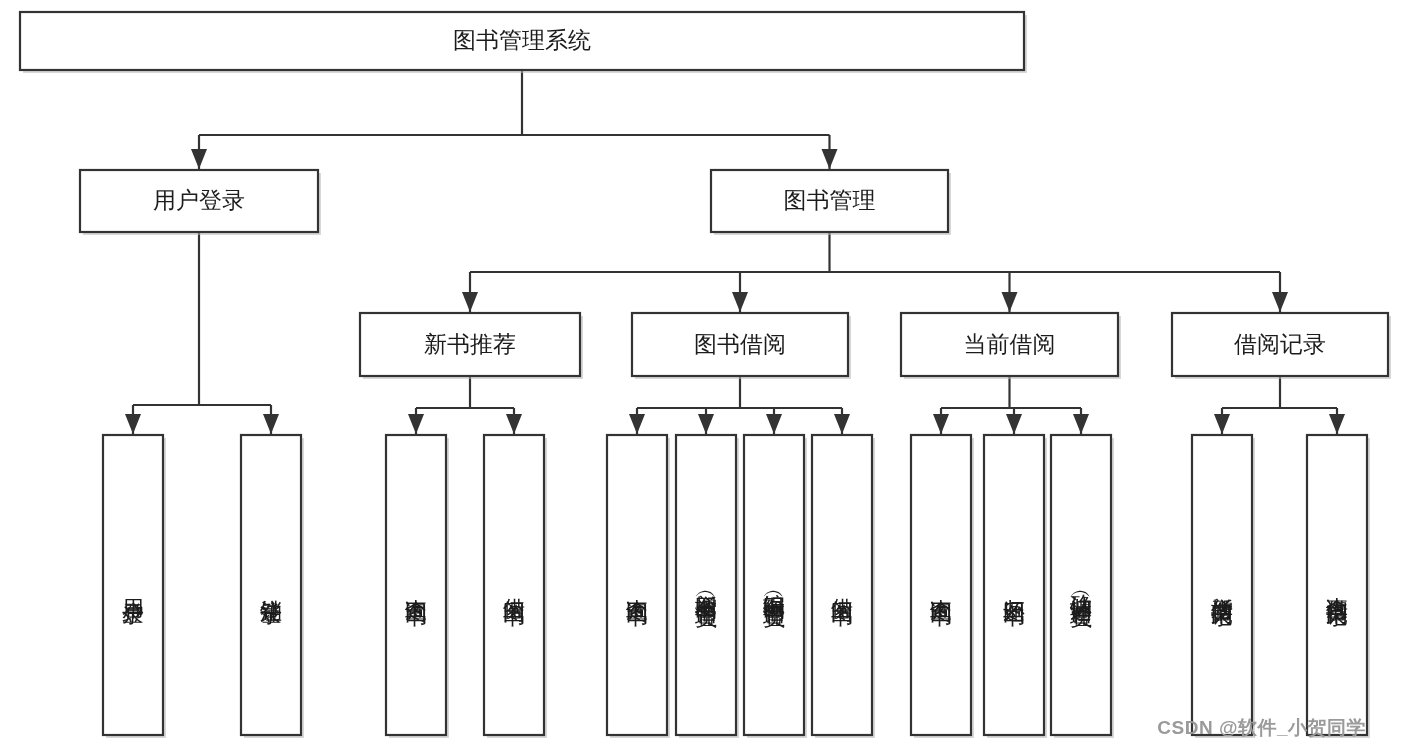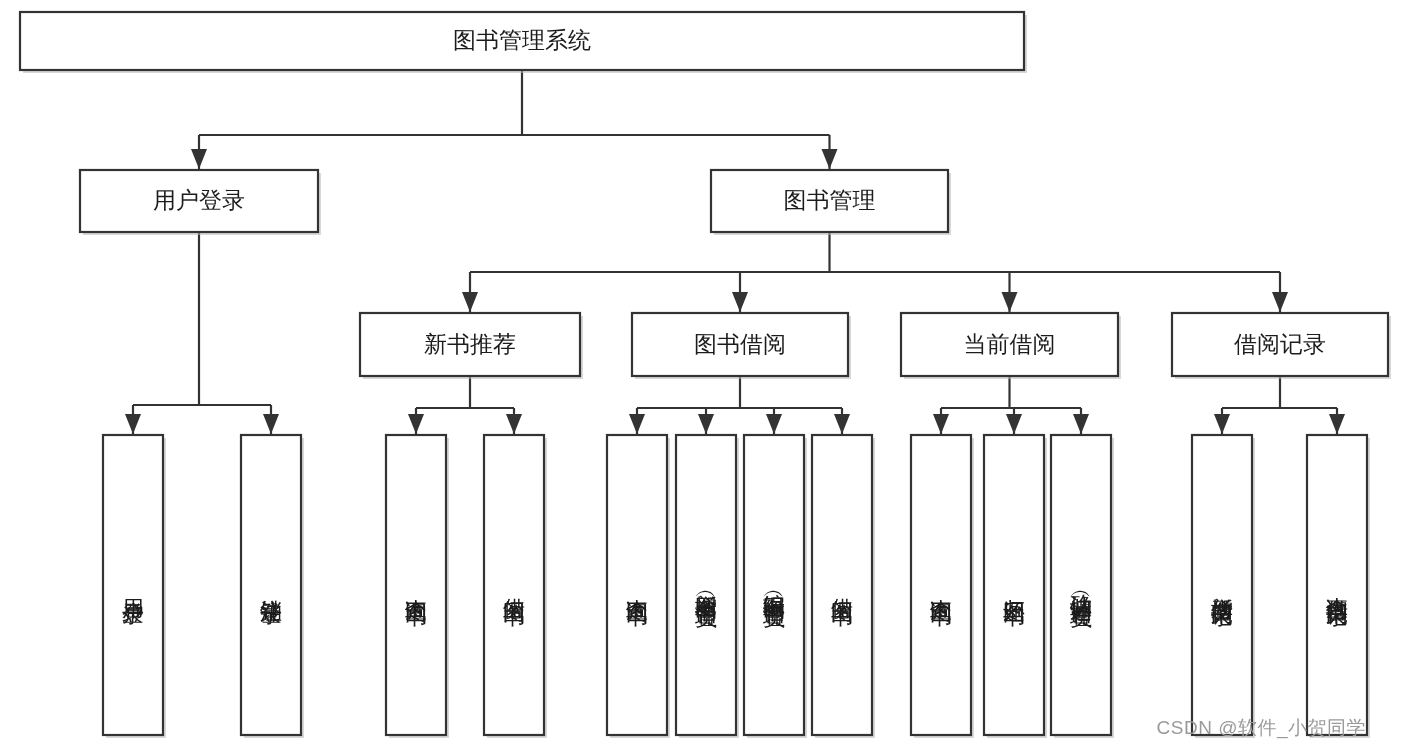--- a/index.html
+++ b/index.html
@@ -74,20 +74,21 @@
   }
   .watermark {
     position: absolute;
     right: 10px;
     bottom: 6px;
     font-family: "Liberation Sans", "DejaVu Sans", sans-serif;
     font-size: 19px;
     color: #9a9a9a;
     letter-spacing: 0.5px;
     white-space: nowrap;
+    font-weight: bold;
   }
 </style>
 </head>
 <body>
 
 <div id="diagram-root">
   <svg id="tree-svg" viewBox="0 0 1405 747" xmlns="http://www.w3.org/2000/svg">
     <g id="connectors-layer">
         <line x1="522" y1="70" x2="522" y2="135" class="connector"></line>
         <line x1="199" y1="135" x2="829.5" y2="135" class="connector"></line>

